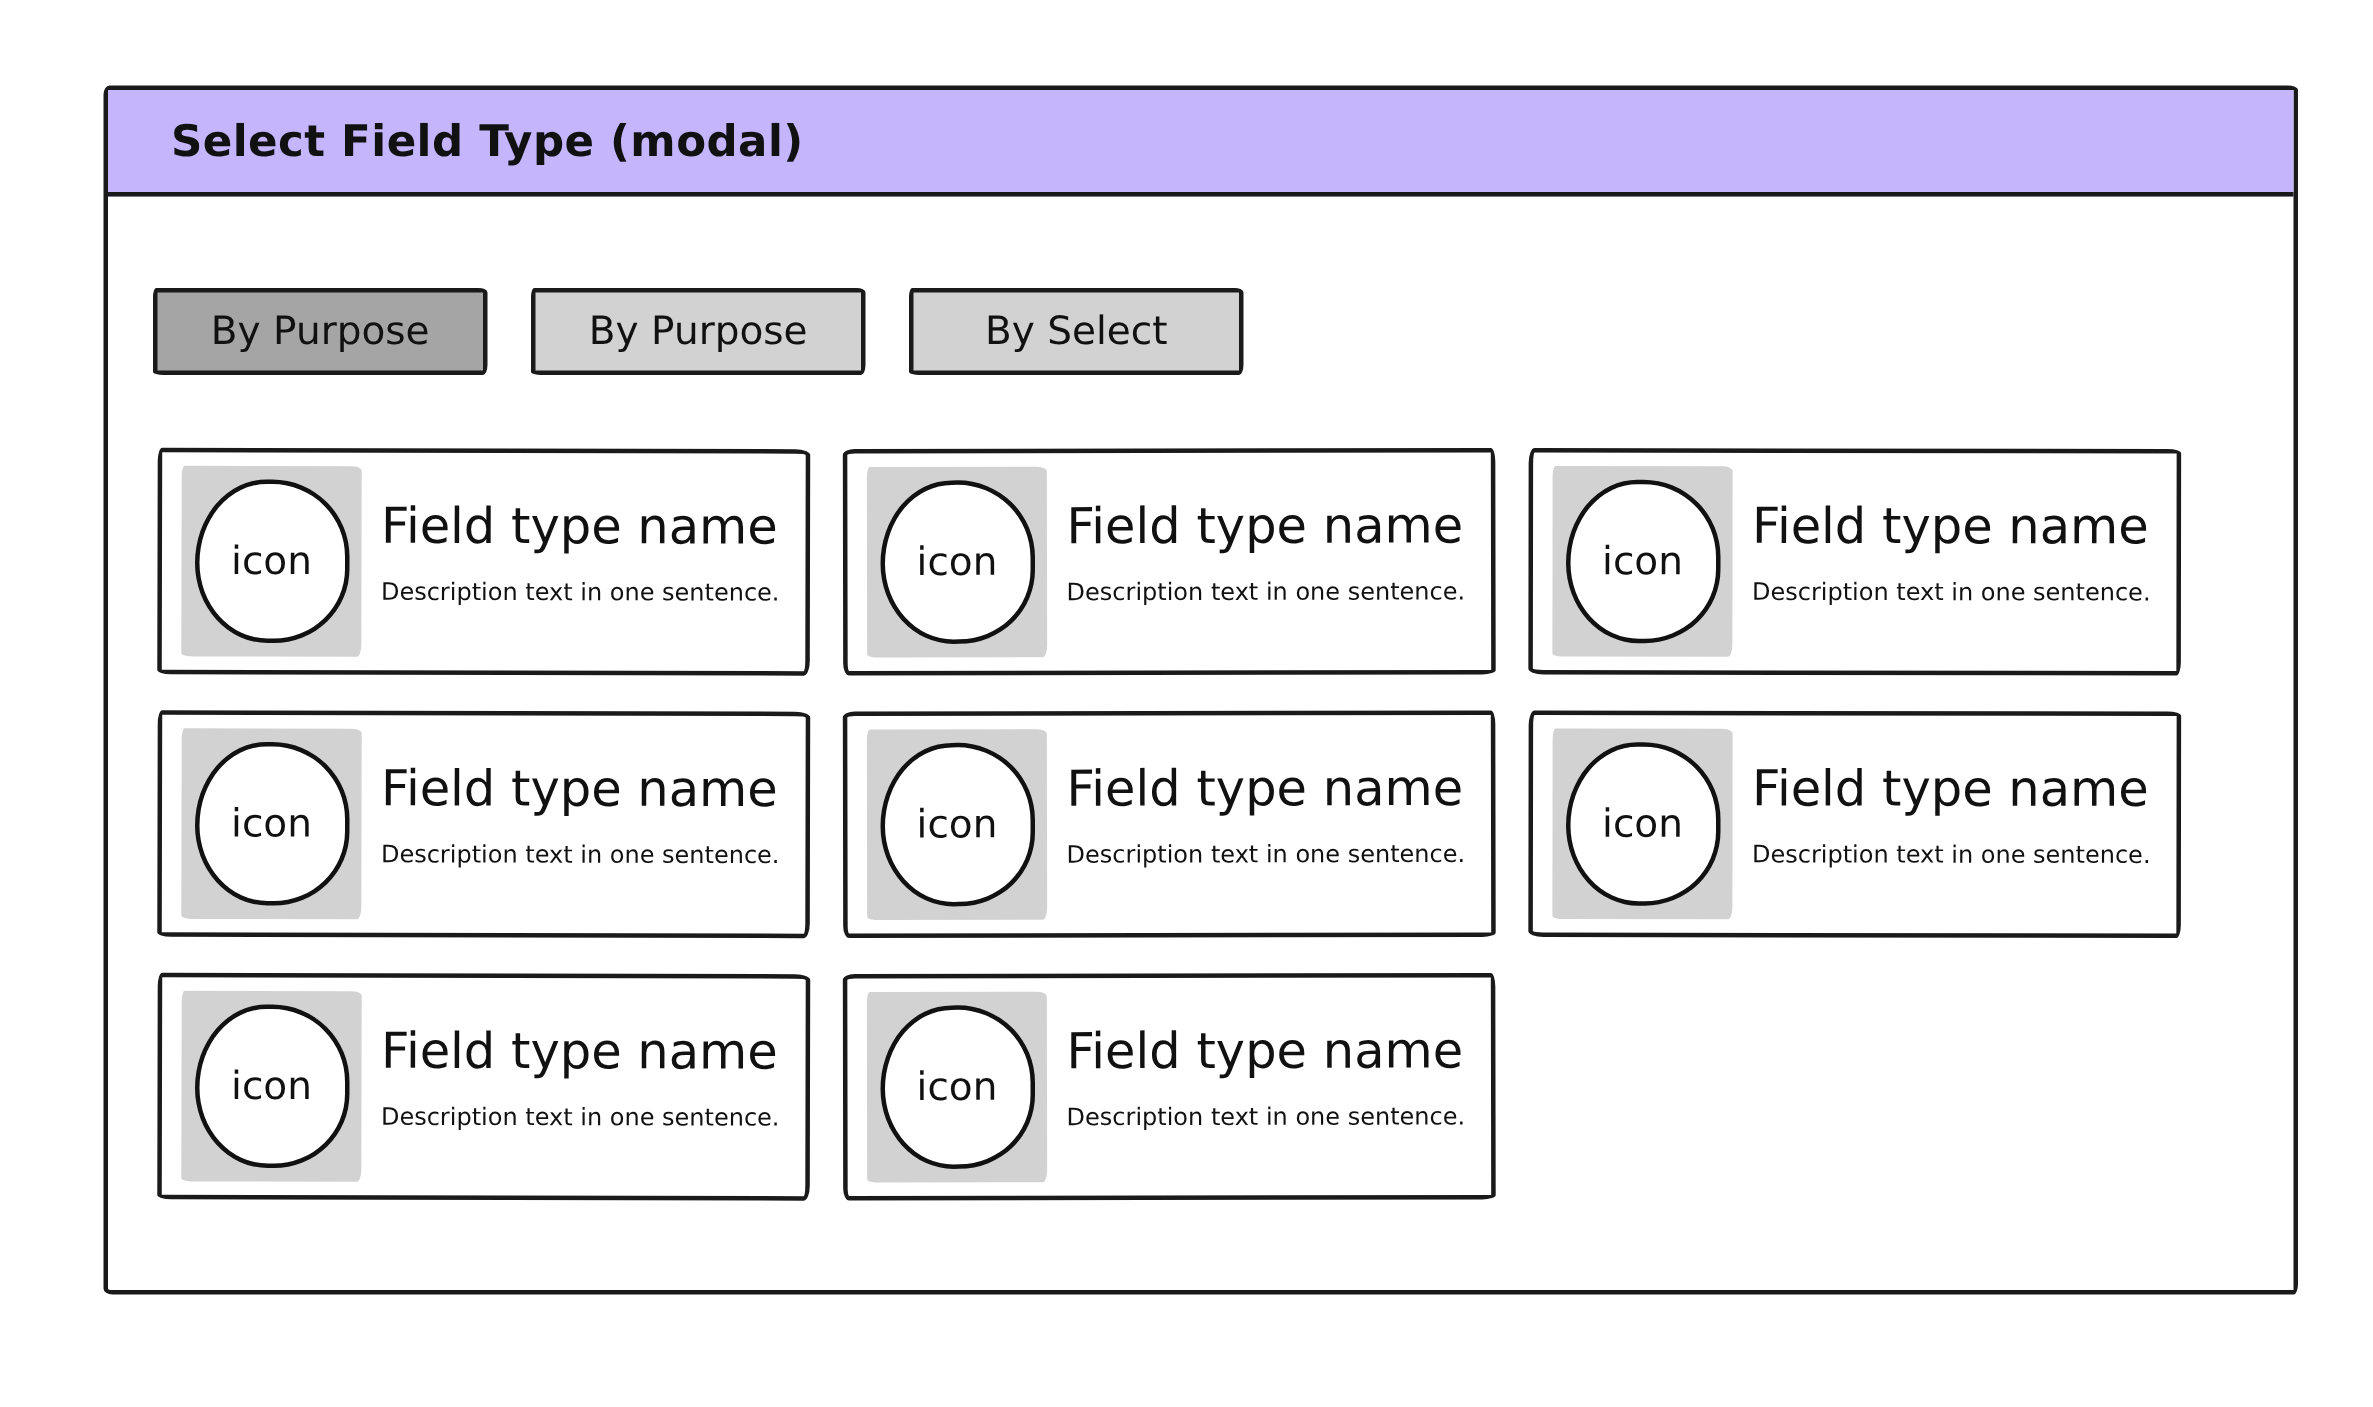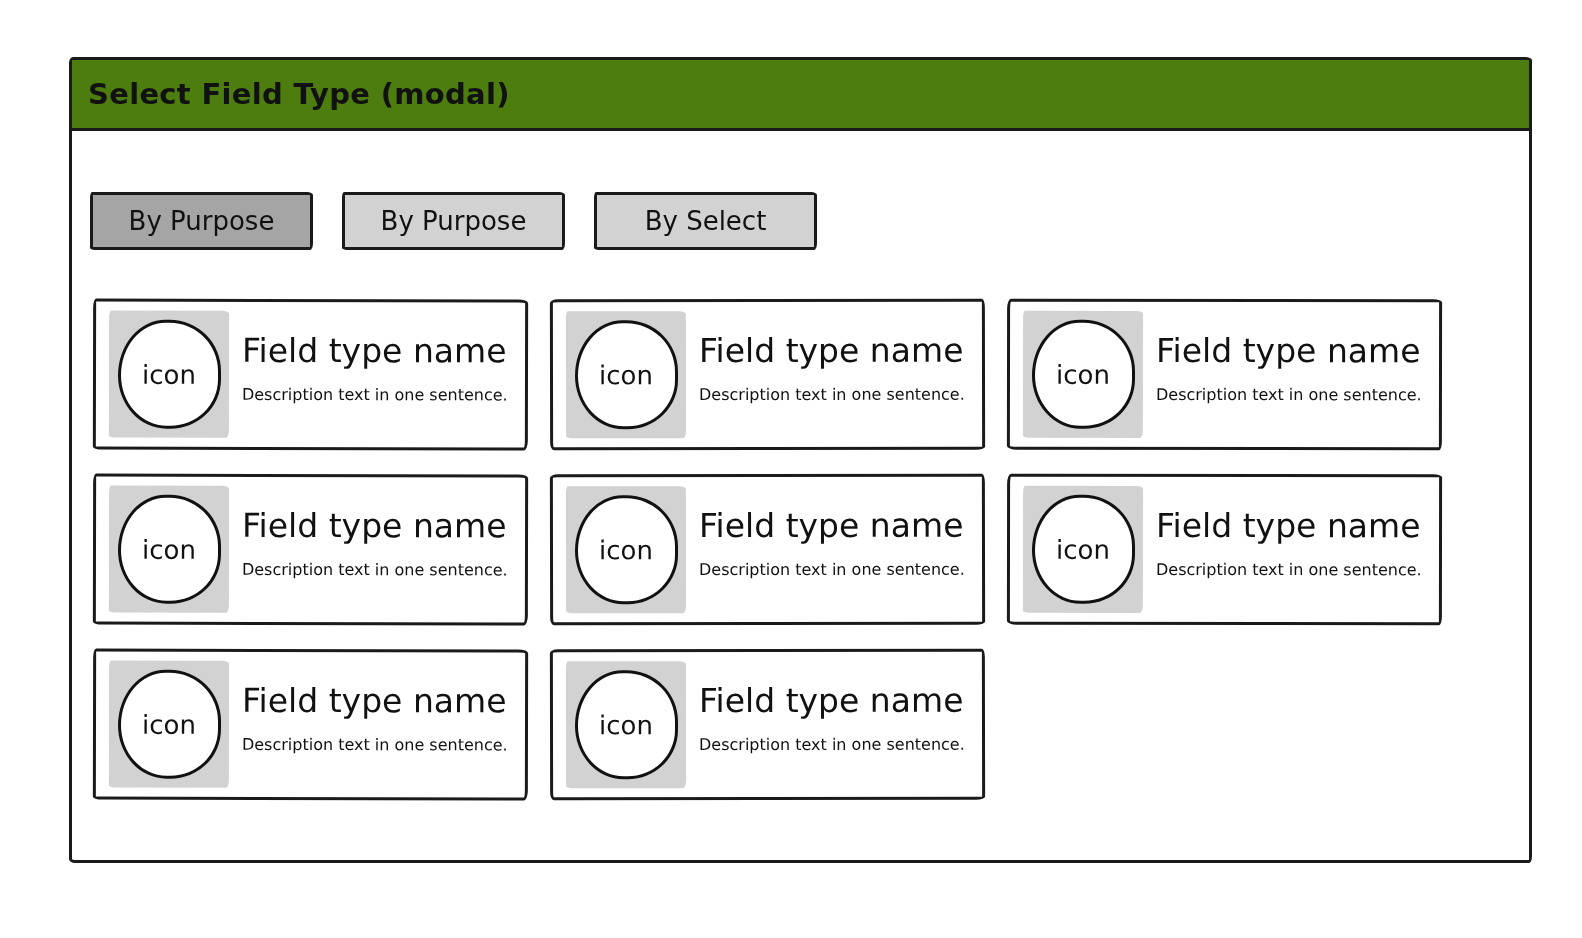--- a/index.html
+++ b/index.html
@@ -21,35 +21,35 @@
     height: 806px;
     box-sizing: border-box;
     background: #ffffff;
     border: 3px solid #1a1a1a;
     border-radius: 4px 7px 3px 6px / 6px 3px 7px 4px;
   }
 
   .modal-header {
     height: 71px;
     box-sizing: border-box;
-    background: #4d7c0f;
+    background: #c4b5fd;
     border-bottom: 3px solid #1a1a1a;
     display: flex;
     align-items: center;
-    padding: 0 16px;
+    padding: 0 42px;
   }
 
   .modal-title {
     font-size: 29px;
     font-weight: 700;
     letter-spacing: 0.3px;
   }
 
   .modal-body {
-    padding: 61px 0 0 18px;
+    padding: 61px 0 0 30px;
   }
 
   .tabs {
     display: flex;
     gap: 29px;
   }
 
   .tab {
     width: 223px;
     height: 58px;

